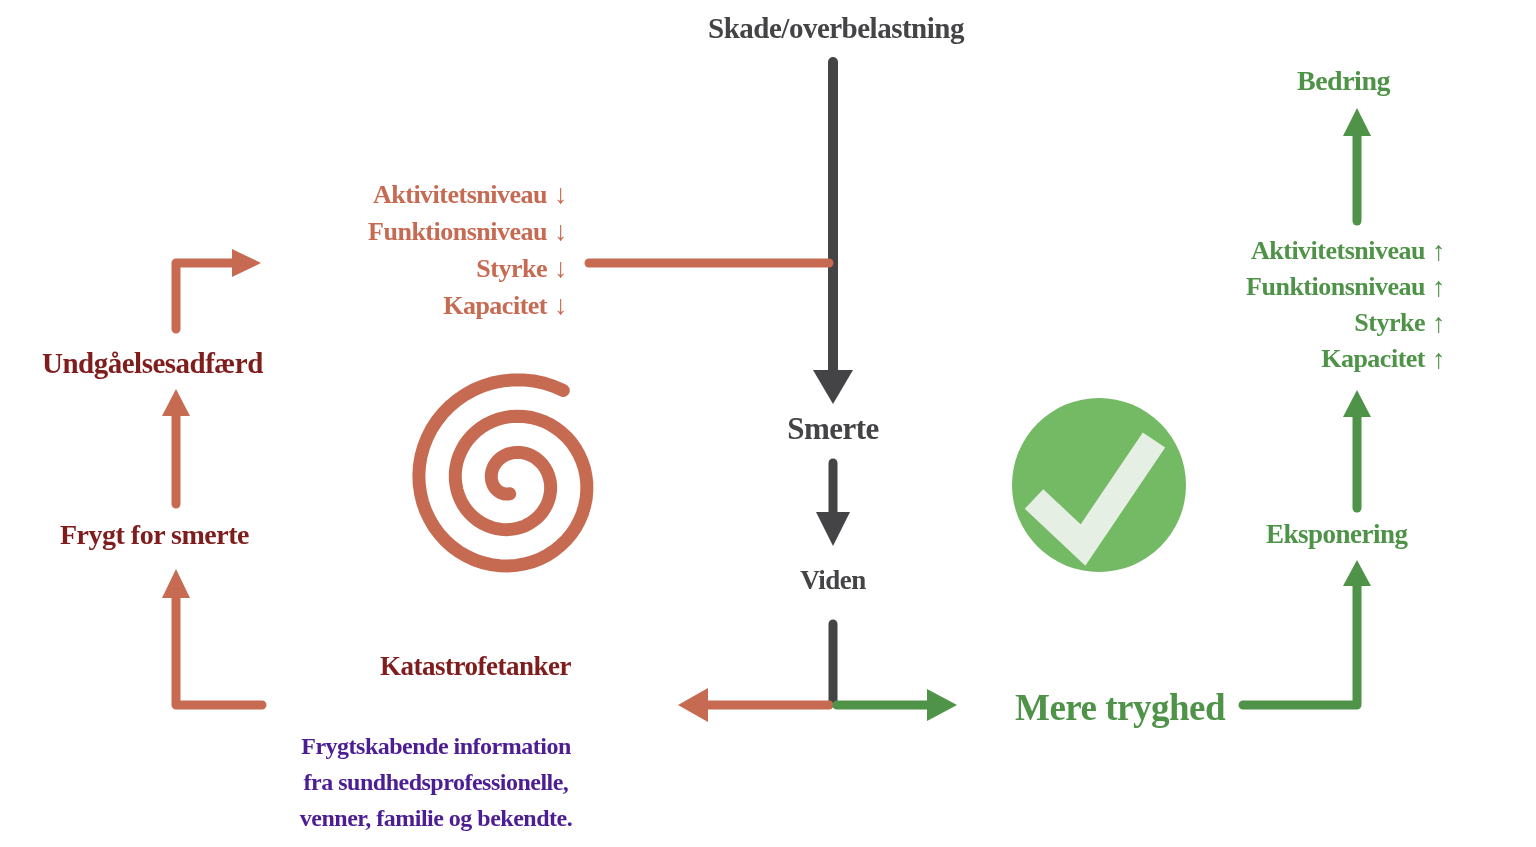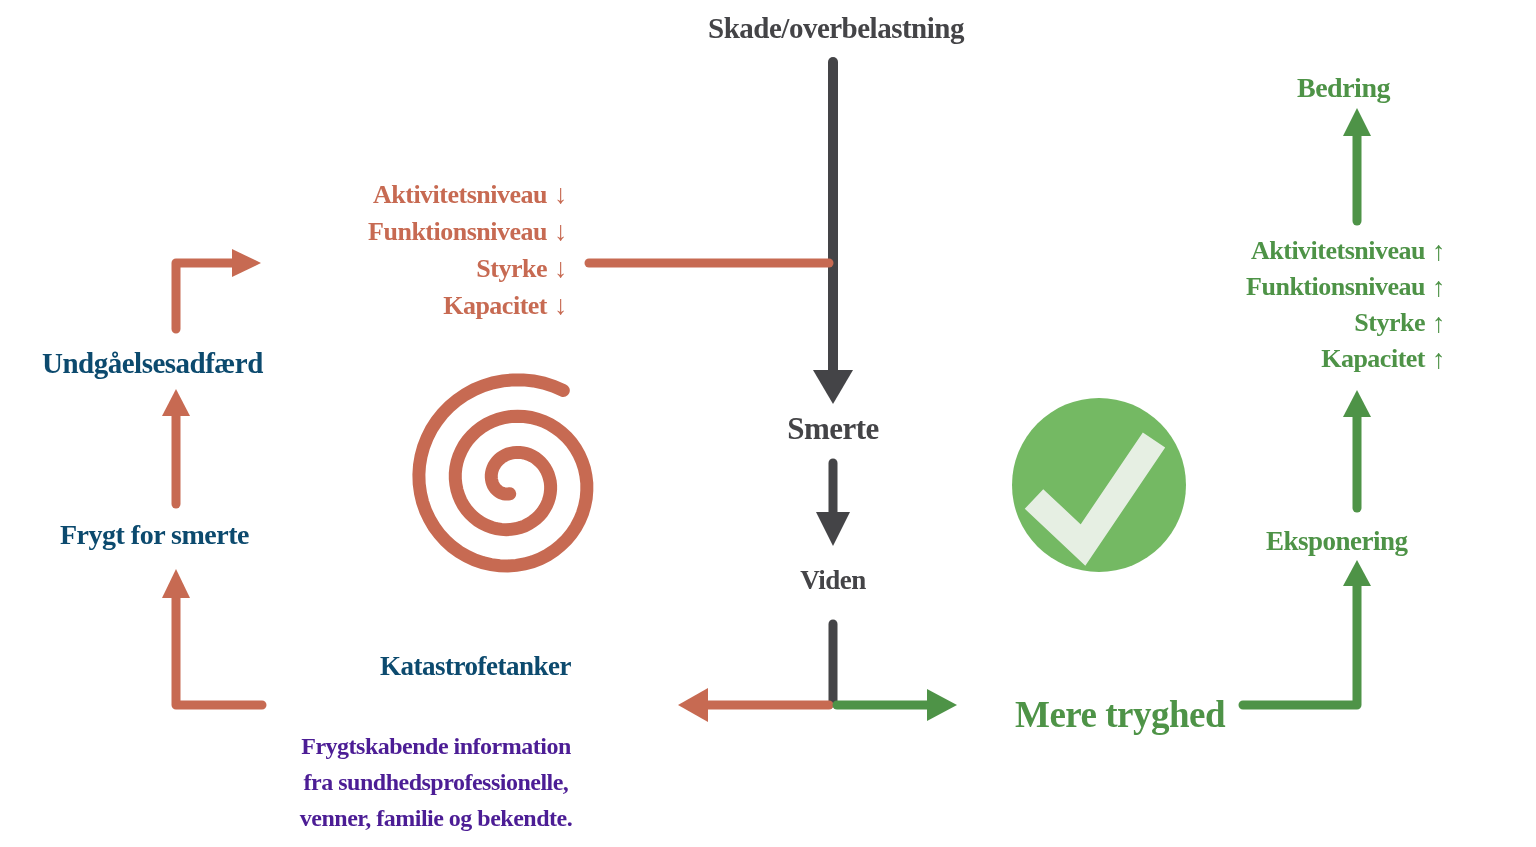--- a/index.html
+++ b/index.html
@@ -8,22 +8,22 @@
     width:1536px;height:847px;
     background:#ffffff;
     overflow:hidden;
     font-family:Liberation Serif, serif;
     font-weight:bold;
     padding-left:48px;
   }
   #arrows{position:absolute;left:0;top:0;pointer-events:none;}
   .lbl{position:absolute;white-space:nowrap;letter-spacing:-0.5px;}
   .neu{color:#444447;}
-  .neg{color:#0c4a6e;}
-  .pos{color:#4e9347;margin-top:7px;}
+  .neg{color:#7f1d1d;}
+  .pos{color:#4e9347;}
   .centered{transform:translateX(-50%);}
   .factor-list{position:absolute;display:flex;flex-direction:column;align-items:flex-end;}
   .factor-row{display:flex;align-items:center;justify-content:flex-end;font-size:26px;letter-spacing:-0.5px;}
   .neg-list .factor-row{height:37px;color:#c76a52;}
   .pos-list .factor-row{height:36px;color:#4e9347;}
   .factor-arrow{margin-left:7px;font-size:27px;}
   #lbl-skade{left:836px;top:12px;font-size:29px;}
   #lbl-smerte{left:833px;top:411px;font-size:31px;}
   #lbl-viden{left:833px;top:565px;font-size:27px;}
   #neg-list{left:237px;top:176px;width:330px;}

